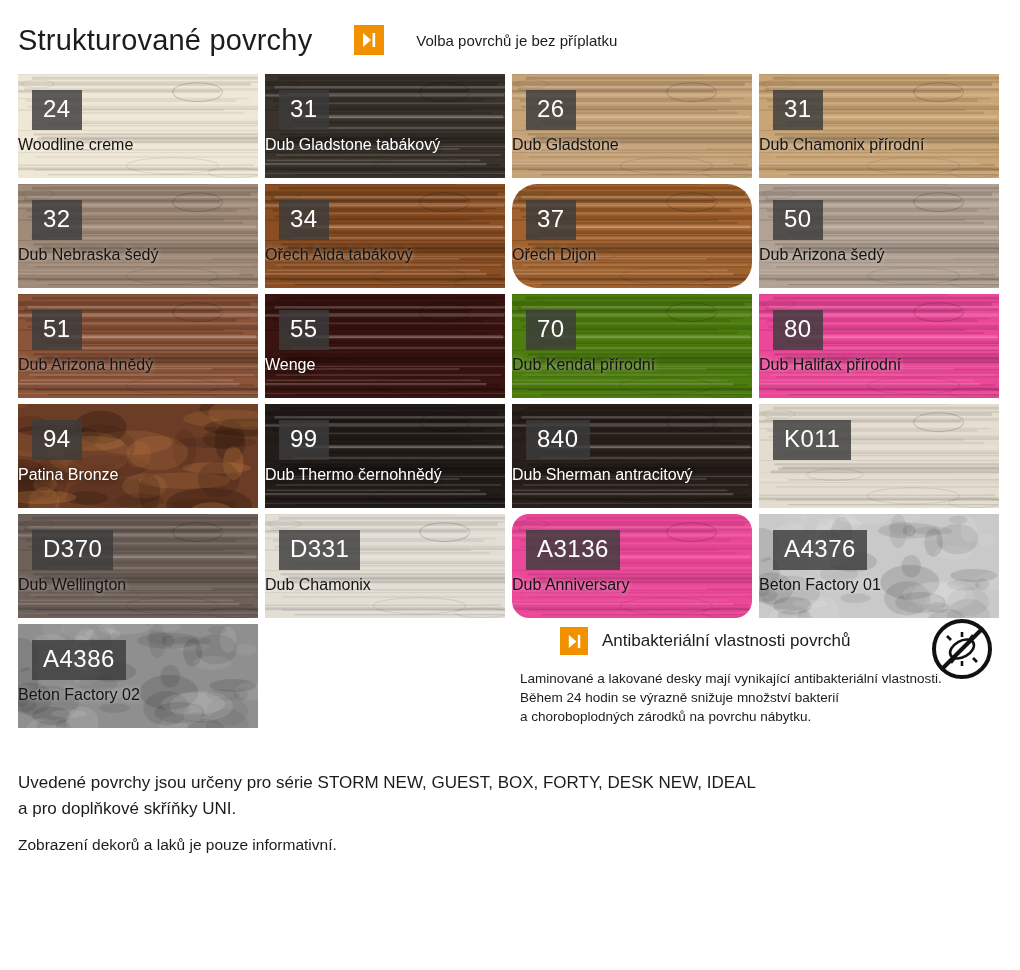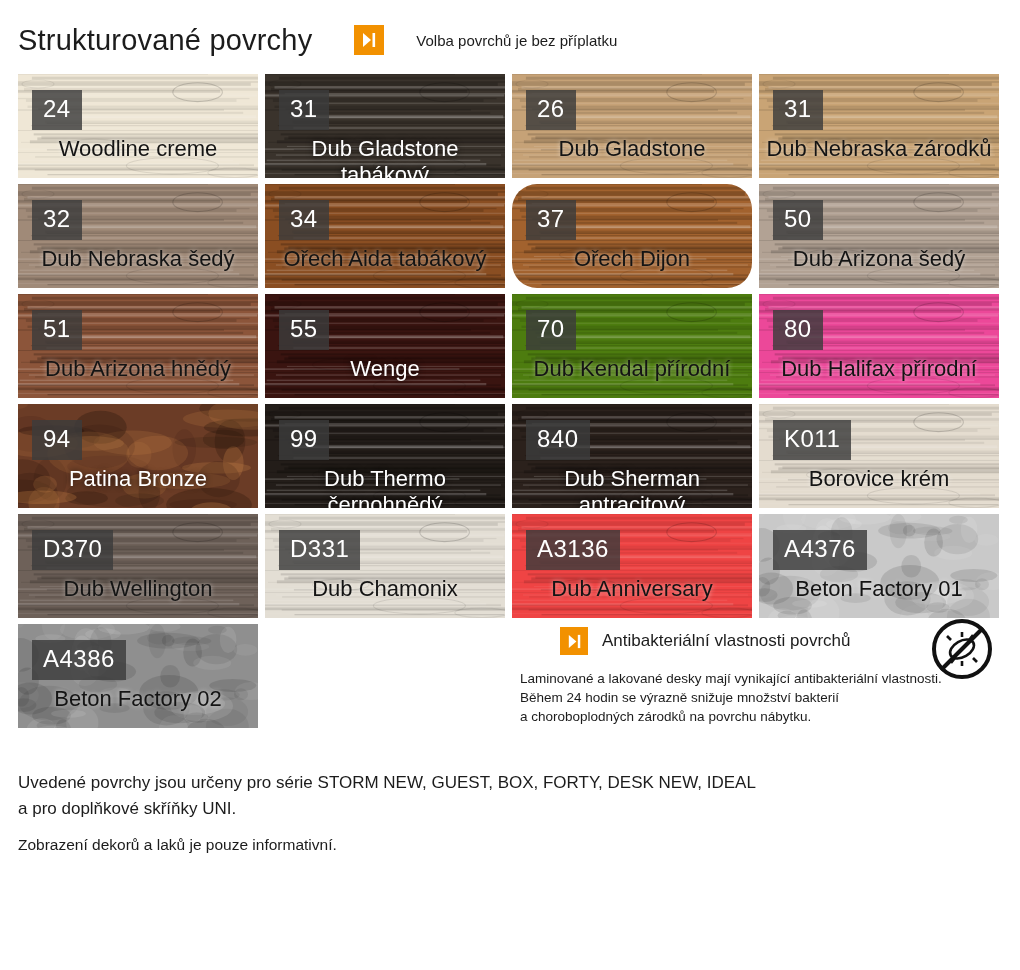--- a/index.html
+++ b/index.html
@@ -78,22 +78,21 @@
     font-size: 24px;
     line-height: 1;
     padding: 7px 11px 9px 11px;
     letter-spacing: 0.5px;
   }
   .swatch .name {
     position: absolute;
     left: 0;
     right: 0;
     top: 62px;
-    text-align: center;
-    font-size: 22px;
+    font-size: 16px;
     color: #141414;
     text-shadow: 0 0 5px rgba(255,255,255,0.55);
   }
   .swatch.dark .name {
     color: #ffffff;
     text-shadow: 0 0 6px rgba(0,0,0,0.75);
   }
 
   
   .grain {
@@ -416,21 +415,21 @@
           <rect x="16.9" y="124.6" width="261.0" height="1.22" fill="#000000" opacity="0.115"></rect>
           <rect x="-4.1" y="126.0" width="202.9" height="2.59" fill="#ffffff" opacity="0.168"></rect>
           <rect x="13.9" y="128.3" width="207.5" height="0.81" fill="#ffffff" opacity="0.138"></rect>
           <ellipse cx="20.0" cy="10.0" rx="16.0" ry="4.0" fill="none" stroke="#000" stroke-width="1.1" opacity="0.070"></ellipse>
           <ellipse cx="216.7" cy="98.8" rx="26.9" ry="4.7" fill="none" stroke="#000" stroke-width="1.1" opacity="0.078"></ellipse>
           <ellipse cx="154.4" cy="91.8" rx="46.1" ry="8.1" fill="none" stroke="#000" stroke-width="1.1" opacity="0.092"></ellipse>
           <ellipse cx="75.8" cy="70.7" rx="28.3" ry="5.6" fill="none" stroke="#000" stroke-width="1.1" opacity="0.083"></ellipse>
           <ellipse cx="179.6" cy="18.2" rx="24.8" ry="9.4" fill="none" stroke="#000" stroke-width="1.1" opacity="0.159"></ellipse>
         </svg>
         <div class="code">31</div>
-        <div class="name">Dub Nebraska zárodků</div>
+        <div class="name">Dub Chamonix přírodní</div>
       </div>
       <div class="swatch" style="background-color: rgb(160, 138, 120);">
         <svg class="grain" width="240" height="130" viewBox="0 0 240 130" preserveAspectRatio="none" aria-hidden="true">
           <rect x="-10.0" y="0.0" width="200.0" height="0.80" fill="#000000" opacity="0.090"></rect>
           <rect x="13.9" y="2.7" width="227.8" height="2.88" fill="#000000" opacity="0.133"></rect>
           <rect x="-6.1" y="7.1" width="267.0" height="1.72" fill="#000000" opacity="0.123"></rect>
           <rect x="-4.1" y="8.7" width="236.9" height="3.14" fill="#000000" opacity="0.141"></rect>
           <rect x="9.5" y="12.2" width="254.0" height="2.46" fill="#ffffff" opacity="0.149"></rect>
           <rect x="6.0" y="13.8" width="261.2" height="3.00" fill="#000000" opacity="0.102"></rect>
           <rect x="-5.3" y="15.9" width="207.6" height="2.83" fill="#000000" opacity="0.149"></rect>
@@ -1161,21 +1160,20 @@
           <rect x="16.9" y="124.6" width="261.0" height="1.22" fill="#000000" opacity="0.075"></rect>
           <rect x="-4.1" y="126.0" width="202.9" height="2.59" fill="#ffffff" opacity="0.128"></rect>
           <rect x="13.9" y="128.3" width="207.5" height="0.81" fill="#ffffff" opacity="0.098"></rect>
           <ellipse cx="20.0" cy="10.0" rx="16.0" ry="4.0" fill="none" stroke="#000" stroke-width="1.1" opacity="0.070"></ellipse>
           <ellipse cx="216.7" cy="98.8" rx="26.9" ry="4.7" fill="none" stroke="#000" stroke-width="1.1" opacity="0.078"></ellipse>
           <ellipse cx="154.4" cy="91.8" rx="46.1" ry="8.1" fill="none" stroke="#000" stroke-width="1.1" opacity="0.092"></ellipse>
           <ellipse cx="75.8" cy="70.7" rx="28.3" ry="5.6" fill="none" stroke="#000" stroke-width="1.1" opacity="0.083"></ellipse>
           <ellipse cx="179.6" cy="18.2" rx="24.8" ry="9.4" fill="none" stroke="#000" stroke-width="1.1" opacity="0.159"></ellipse>
         </svg>
         <div class="code">K011</div>
-        <div class="name">Borovice krém</div>
       </div>
       <div class="swatch" style="background-color: rgb(110, 97, 89);">
         <svg class="grain" width="240" height="130" viewBox="0 0 240 130" preserveAspectRatio="none" aria-hidden="true">
           <rect x="-10.0" y="0.0" width="200.0" height="0.80" fill="#000000" opacity="0.090"></rect>
           <rect x="13.9" y="2.7" width="227.8" height="2.88" fill="#000000" opacity="0.133"></rect>
           <rect x="-6.1" y="7.1" width="267.0" height="1.72" fill="#000000" opacity="0.123"></rect>
           <rect x="-4.1" y="8.7" width="236.9" height="3.14" fill="#000000" opacity="0.141"></rect>
           <rect x="9.5" y="12.2" width="254.0" height="2.46" fill="#ffffff" opacity="0.149"></rect>
           <rect x="6.0" y="13.8" width="261.2" height="3.00" fill="#000000" opacity="0.102"></rect>
           <rect x="-5.3" y="15.9" width="207.6" height="2.83" fill="#000000" opacity="0.149"></rect>
@@ -1289,21 +1287,21 @@
           <rect x="13.9" y="128.3" width="207.5" height="0.81" fill="#ffffff" opacity="0.098"></rect>
           <ellipse cx="20.0" cy="10.0" rx="16.0" ry="4.0" fill="none" stroke="#000" stroke-width="1.1" opacity="0.070"></ellipse>
           <ellipse cx="216.7" cy="98.8" rx="26.9" ry="4.7" fill="none" stroke="#000" stroke-width="1.1" opacity="0.078"></ellipse>
           <ellipse cx="154.4" cy="91.8" rx="46.1" ry="8.1" fill="none" stroke="#000" stroke-width="1.1" opacity="0.092"></ellipse>
           <ellipse cx="75.8" cy="70.7" rx="28.3" ry="5.6" fill="none" stroke="#000" stroke-width="1.1" opacity="0.083"></ellipse>
           <ellipse cx="179.6" cy="18.2" rx="24.8" ry="9.4" fill="none" stroke="#000" stroke-width="1.1" opacity="0.159"></ellipse>
         </svg>
         <div class="code">D331</div>
         <div class="name">Dub Chamonix</div>
       </div>
-      <div class="swatch" style="background-color: #ef4444;">
+      <div class="swatch" style="background-color: #ec4899; border-radius: 17px;">
         <svg class="grain" width="240" height="130" viewBox="0 0 240 130" preserveAspectRatio="none" aria-hidden="true">
           <rect x="-10.0" y="0.0" width="200.0" height="0.80" fill="#000000" opacity="0.050"></rect>
           <rect x="13.9" y="2.7" width="227.8" height="2.88" fill="#000000" opacity="0.093"></rect>
           <rect x="-6.1" y="7.1" width="267.0" height="1.72" fill="#000000" opacity="0.083"></rect>
           <rect x="-4.1" y="8.7" width="236.9" height="3.14" fill="#000000" opacity="0.101"></rect>
           <rect x="9.5" y="12.2" width="254.0" height="2.46" fill="#ffffff" opacity="0.109"></rect>
           <rect x="6.0" y="13.8" width="261.2" height="3.00" fill="#000000" opacity="0.062"></rect>
           <rect x="-5.3" y="15.9" width="207.6" height="2.83" fill="#000000" opacity="0.109"></rect>
           <rect x="19.8" y="19.0" width="257.9" height="1.39" fill="#ffffff" opacity="0.060"></rect>
           <rect x="-9.2" y="20.4" width="248.5" height="2.11" fill="#ffffff" opacity="0.118"></rect>

